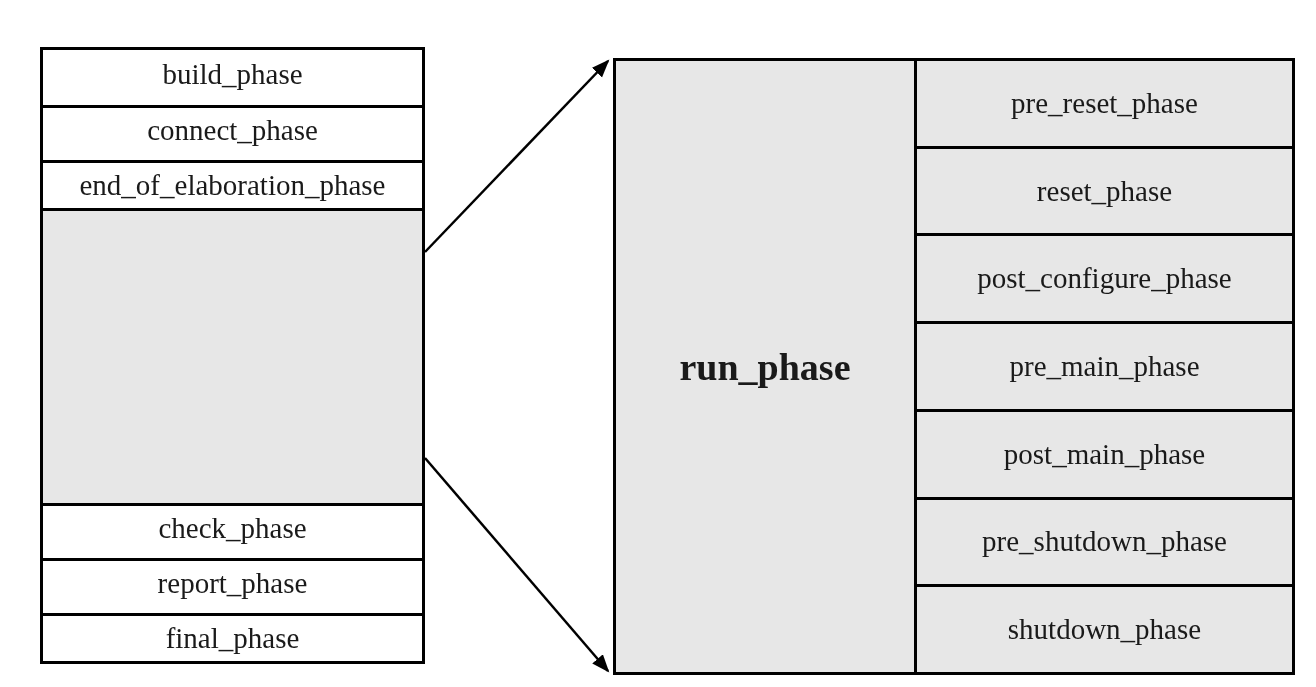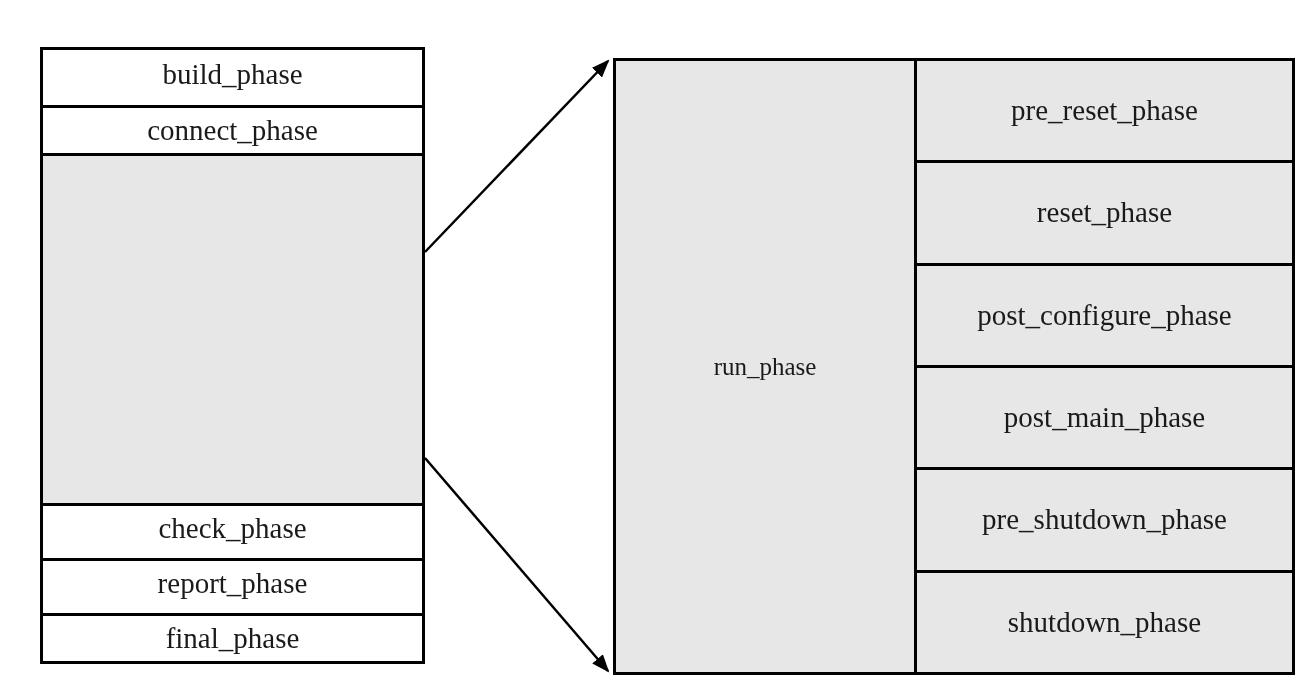--- a/index.html
+++ b/index.html
@@ -51,21 +51,22 @@
     display: flex;
     flex-direction: row;
   }
   .run-cell {
     flex: 0 0 301px;
     border-right: 3px solid var(--border, #000);
     background: var(--cell-fill-gray, #e7e7e7);
     display: flex;
     align-items: center;
     justify-content: center;
-    font-size: 25px;
+    font-size: 38px;
+    font-weight: bold;
   }
   .sub-col { flex: 1 1 auto; display: flex; flex-direction: column; border-radius: 16px; }
   .sub-col .cell {
     flex: 1 1 auto;
     background: var(--cell-fill-gray, #e7e7e7);
     border-top: 3px solid var(--border, #000);
   }
   .sub-col .cell:first-child { border-top: none; }
   
   .arrows {
@@ -78,35 +79,37 @@
 </style>
 </head>
 <body>
 
 <div class="canvas">
 
   <div class="ltable">
     <div class="group group-top">
         <div class="cell">build_phase</div>
         <div class="cell">connect_phase</div>
+        <div class="cell">end_of_elaboration_phase</div>
       </div>
     <div class="slot"></div>
     <div class="group group-bottom">
         <div class="cell">check_phase</div>
         <div class="cell">report_phase</div>
         <div class="cell">final_phase</div>
       </div>
   </div>
 
   <div class="rtable">
     <div class="run-cell">run_phase</div>
     <div class="sub-col">
         <div class="cell">pre_reset_phase</div>
         <div class="cell">reset_phase</div>
         <div class="cell">post_configure_phase</div>
+        <div class="cell">pre_main_phase</div>
         <div class="cell">post_main_phase</div>
         <div class="cell">pre_shutdown_phase</div>
         <div class="cell">shutdown_phase</div>
       </div>
   </div>
 
   <svg class="arrows" viewBox="0 0 1316 687" xmlns="http://www.w3.org/2000/svg">
     <defs>
       <marker id="ah" markerUnits="userSpaceOnUse" markerWidth="20" markerHeight="16" refX="16" refY="7" orient="auto">
         <polygon points="0,0 18,7 0,14" fill="#000"></polygon>

